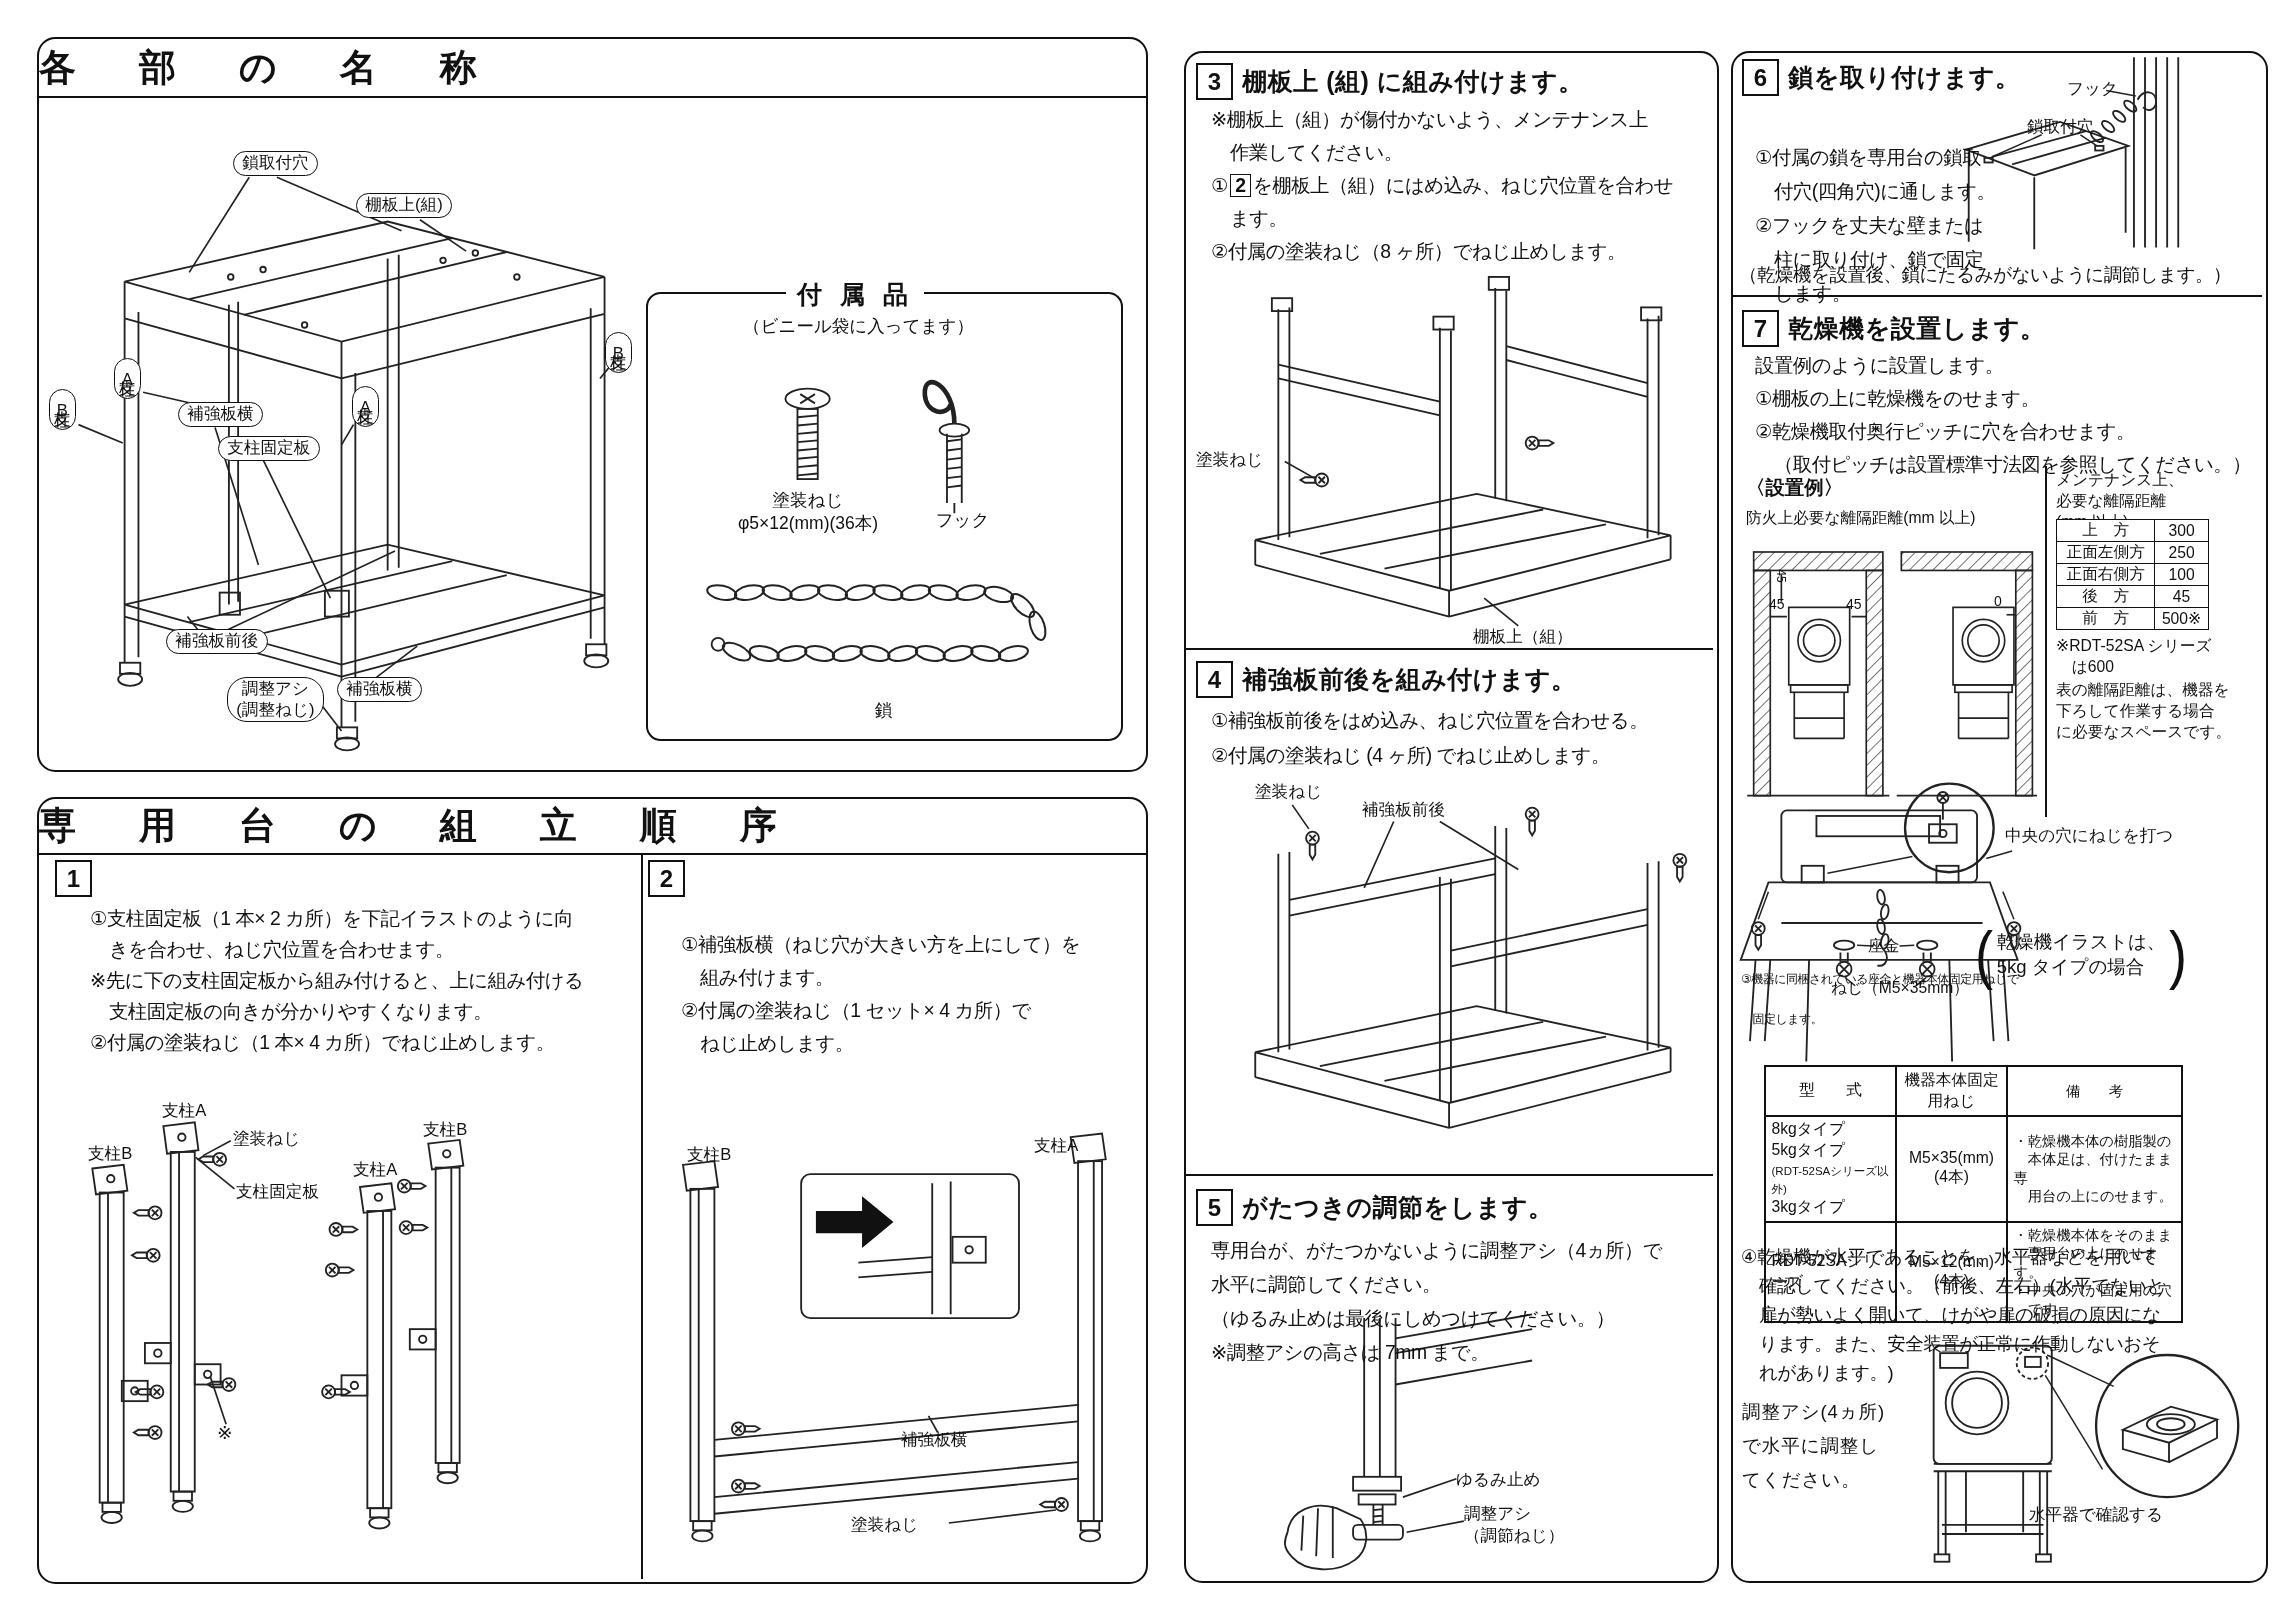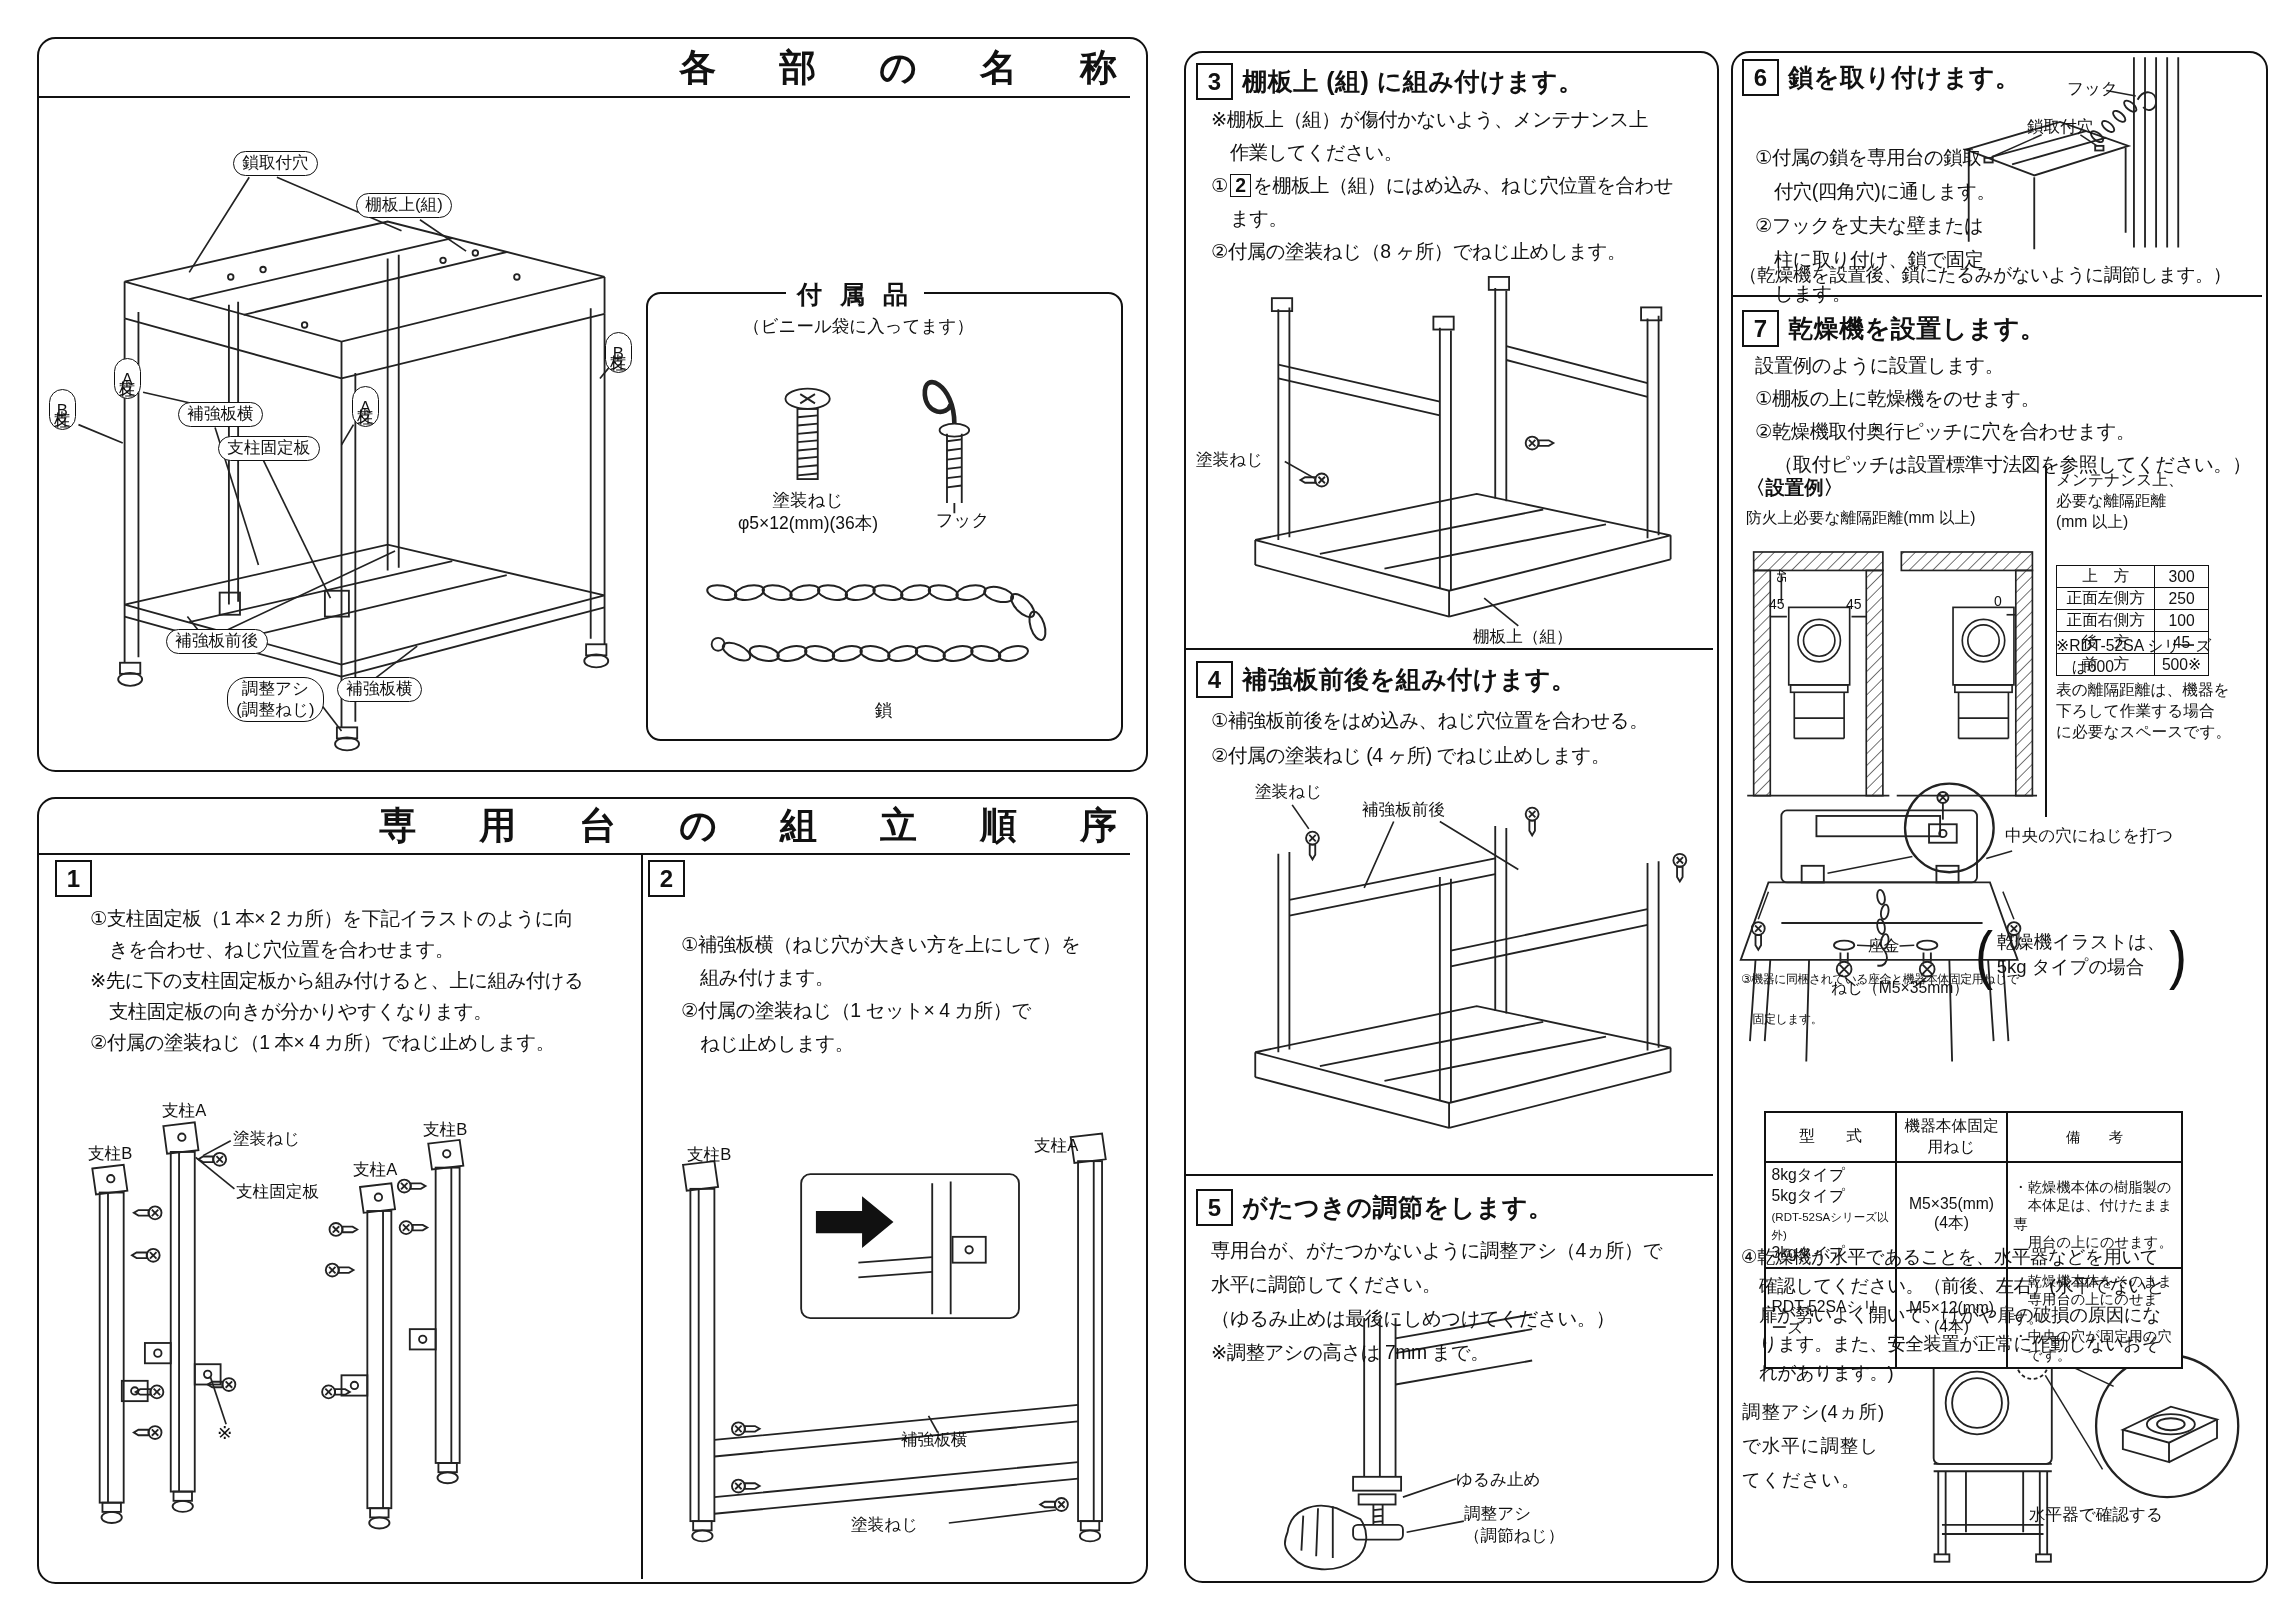--- a/index.html
+++ b/index.html
@@ -1,40 +1,40 @@
 <!DOCTYPE html>
 <html style="font-size:14.8px"><head>
 <meta charset="utf-8">
 <style>
   html,body{margin:0;padding:0;}
   body{width:2289px;height:1619px;position:relative;background:#fff;color:#111;
        font-family:"Liberation Sans","DejaVu Sans",sans-serif;}
   .abs{position:absolute;}
   .panel{position:absolute;border:2.8px solid #111;border-radius:18.5px;background:transparent;z-index:0;}
-  .ptitle{position:absolute;left:0;right:16px;top:0;text-align:right;font-weight:bold;
+  .ptitle{position:absolute;left:0;right:0;top:0;text-align:left;font-weight:bold;
           border-bottom:2.8px solid #111;font-size:37px;letter-spacing:13px;}
   #lineart{position:absolute;left:0;top:0;z-index:1;}
   .txt{position:absolute;z-index:2;}
   .pill{position:absolute;z-index:2;border:1.8px solid #111;border-radius:14.8px;background:#fff;
         padding:0.9px 8.3px;font-size:16.6px;line-height:1.25;text-align:center;white-space:pre-line;}
   .vpill{position:absolute;z-index:2;border:1.8px solid #111;border-radius:14px;background:#fff;
          padding:7.4px 2.8px;font-size:16.6px;line-height:1.15;writing-mode:vertical-rl;
          text-orientation:upright;letter-spacing:1.8px;}
   .lbl{position:absolute;z-index:2;font-size:16.6px;white-space:pre-line;line-height:1.3;}
   .head{position:absolute;z-index:2;display:flex;align-items:flex-start;gap:9.2px;font-weight:bold;}
   .num{flex:none;width:33px;height:33px;border:2.8px solid #111;display:flex;align-items:center;
        justify-content:center;font-size:24px;font-weight:bold;background:#fff;}
   .htxt{font-size:25px;line-height:1.3;white-space:pre-line;letter-spacing:0.5px;padding-top:1.8px;}
   .body{position:absolute;z-index:2;font-size:19.4px;line-height:31px;white-space:pre-line;letter-spacing:-0.5px;}
   .boxnum{display:inline-block;border:1.8px solid #111;padding:0 4.6px;margin:0 1.8px;font-weight:bold;line-height:1.1;}
   .vdiv{position:absolute;z-index:1;border-left:2.3px solid #111;width:0;}
   .hdiv{position:absolute;z-index:1;border-top:2.3px solid #111;height:0;}
   .acc-title{position:absolute;z-index:2;background:#fff;font-weight:bold;font-size:25px;
              letter-spacing:5.5px;padding:0 11px;}
-  table{border-collapse:collapse;z-index:2;position:absolute;background:#fff;margin-top:46px;}
+  table{border-collapse:collapse;z-index:2;position:absolute;background:#fff;}
   .ctable td{border:1.8px solid #111;font-size:15.7px;padding:0 3.7px;height:21px;text-align:center;}
   .ctable td:first-child{width:90px;}
   .ctable td:last-child{width:45px;}
   .mtable th,.mtable td{border:2.3px solid #111;font-size:15.7px;font-weight:normal;
                         padding:2.8px 5.5px;vertical-align:middle;text-align:left;background:#fff;}
   .mtable .c2{text-align:center;width:98px;}
   .mtable .c1{width:118px;}
   .mtable .c3{width:162px;font-size:14.3px;line-height:18.5px;}
   .pre{white-space:pre-line;}
   .tiny{font-size:11.5px;}

